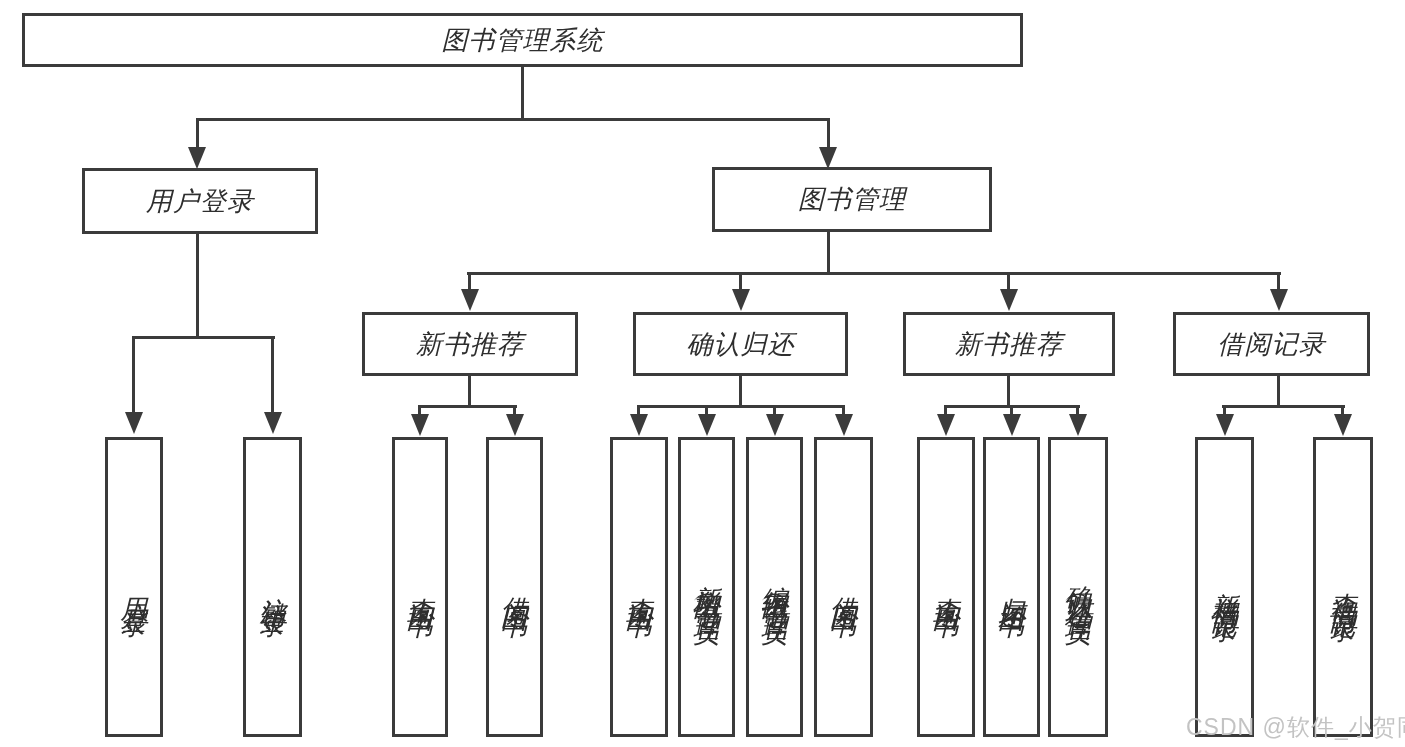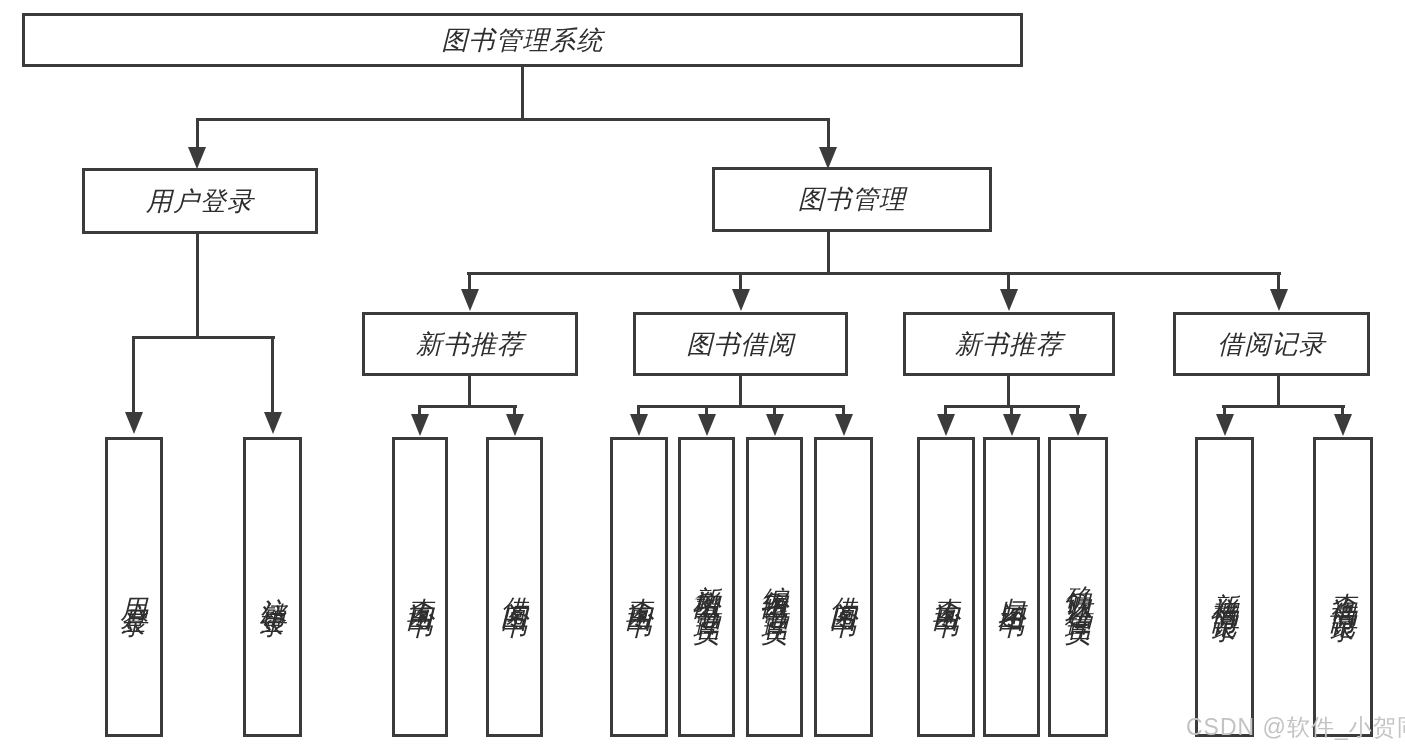--- a/index.html
+++ b/index.html
@@ -40,21 +40,21 @@
     <span>用户登录</span>
   </div>
   <div class="node" style="left:712px;top:167px;width:280px;height:65px">
     <span>图书管理</span>
   </div>
 
   <div class="node" style="left:362px;top:312px;width:216px;height:64px">
     <span>新书推荐</span>
   </div>
   <div class="node" style="left:633px;top:312px;width:215px;height:64px">
-    <span>图书借阅</span>
+    <span>确认归还</span>
   </div>
   <div class="node" style="left:903px;top:312px;width:212px;height:64px">
     <span>新书推荐</span>
   </div>
   <div class="node" style="left:1173px;top:312px;width:197px;height:64px">
     <span>借阅记录</span>
   </div>
 
   <div class="node v" style="left:105px;top:437px;width:58px;height:300px">
     <span>用户登录</span>

